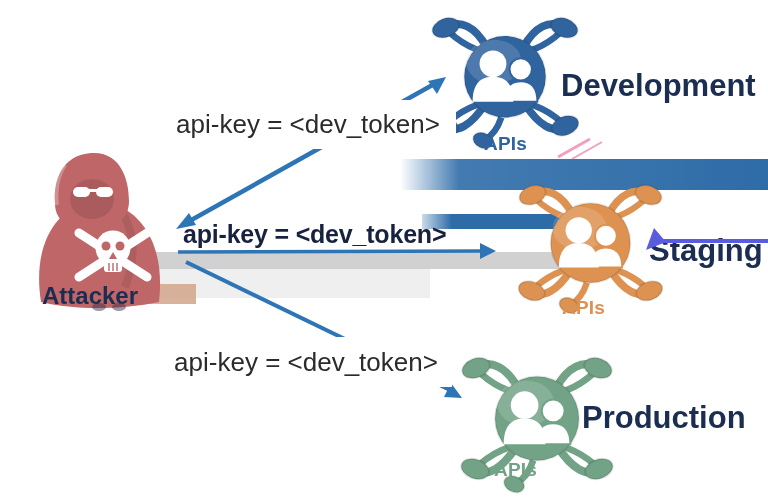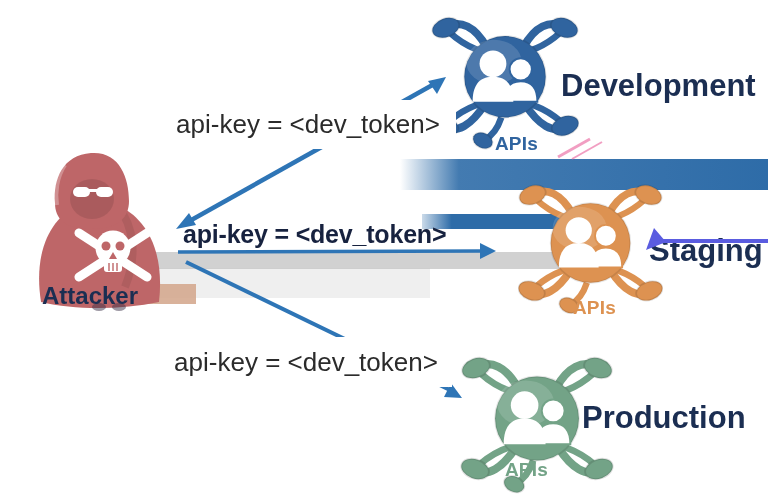--- a/index.html
+++ b/index.html
@@ -8,21 +8,21 @@
     font-family:"Liberation Sans", sans-serif;
   }
   #canvas svg{display:block;}
   .layer{position:absolute;left:0;top:0;pointer-events:none;}
   .shaft{stroke:var(--arrow-color,#2E75B6);fill:none;}
   .arrowhead{fill:var(--arrow-color,#2E75B6);stroke:none;}
   .shaft-purple{stroke:var(--band-purple,#5A5CE0);fill:none;}
   .arrowhead-purple{fill:var(--band-purple,#5A5CE0);stroke:none;}
   .node-icon{position:absolute;}
   .caption{
-    position:absolute;font-weight:bold;font-size:19px;text-align:right;width:54px;
+    position:absolute;font-weight:bold;font-size:19px;text-align:left;width:54px;
     letter-spacing:0.2px;
   }
   .env-label{
     position:absolute;font-weight:bold;font-size:31px;color:var(--label-color,#1B2E52);
     white-space:nowrap;
   }
   .keybox{
     position:absolute;background:var(--box-bg,#ffffff);display:flex;align-items:center;
     justify-content:center;color:var(--box-text,#2B2B2B);font-size:26px;white-space:nowrap;
   }

